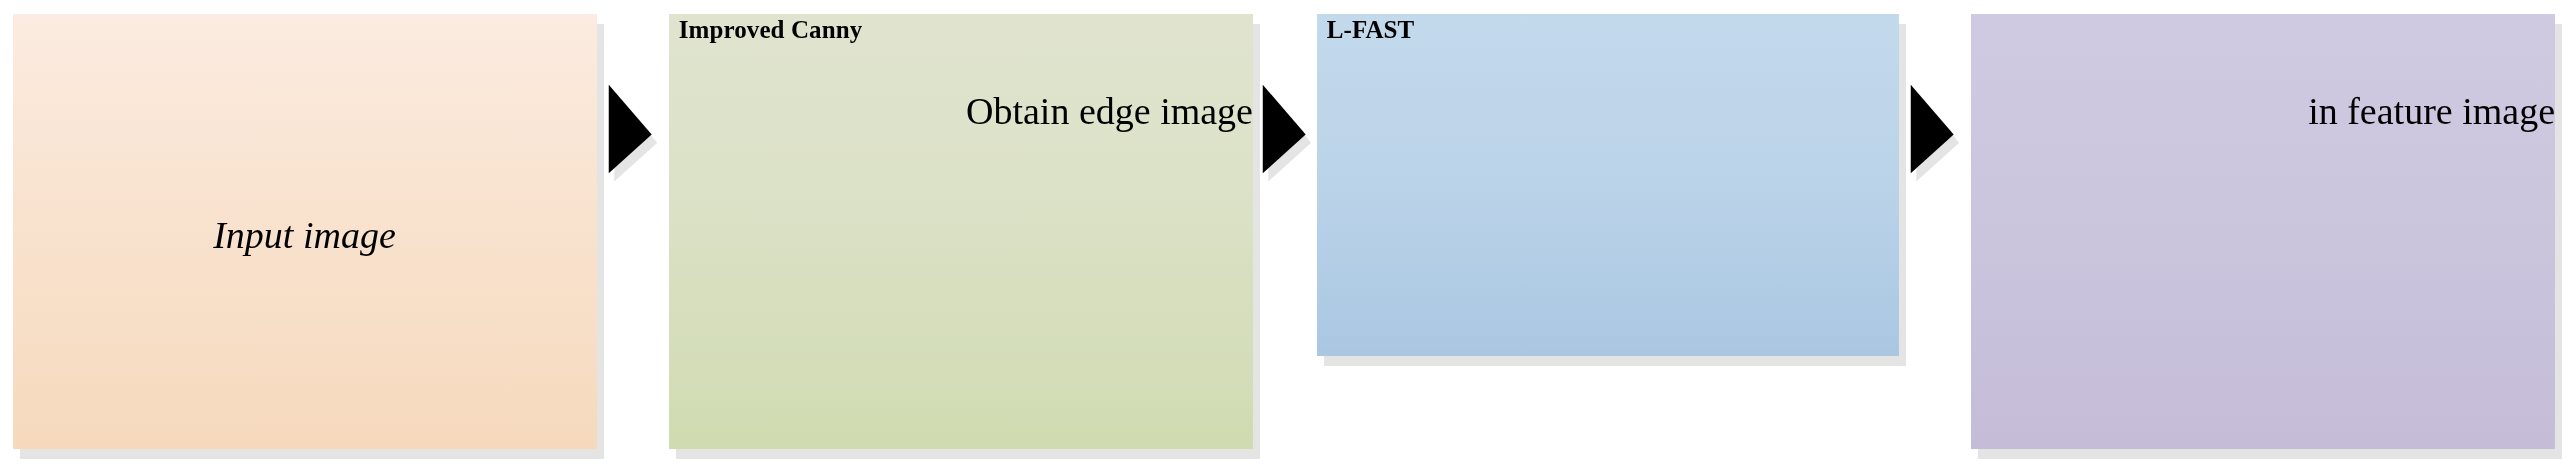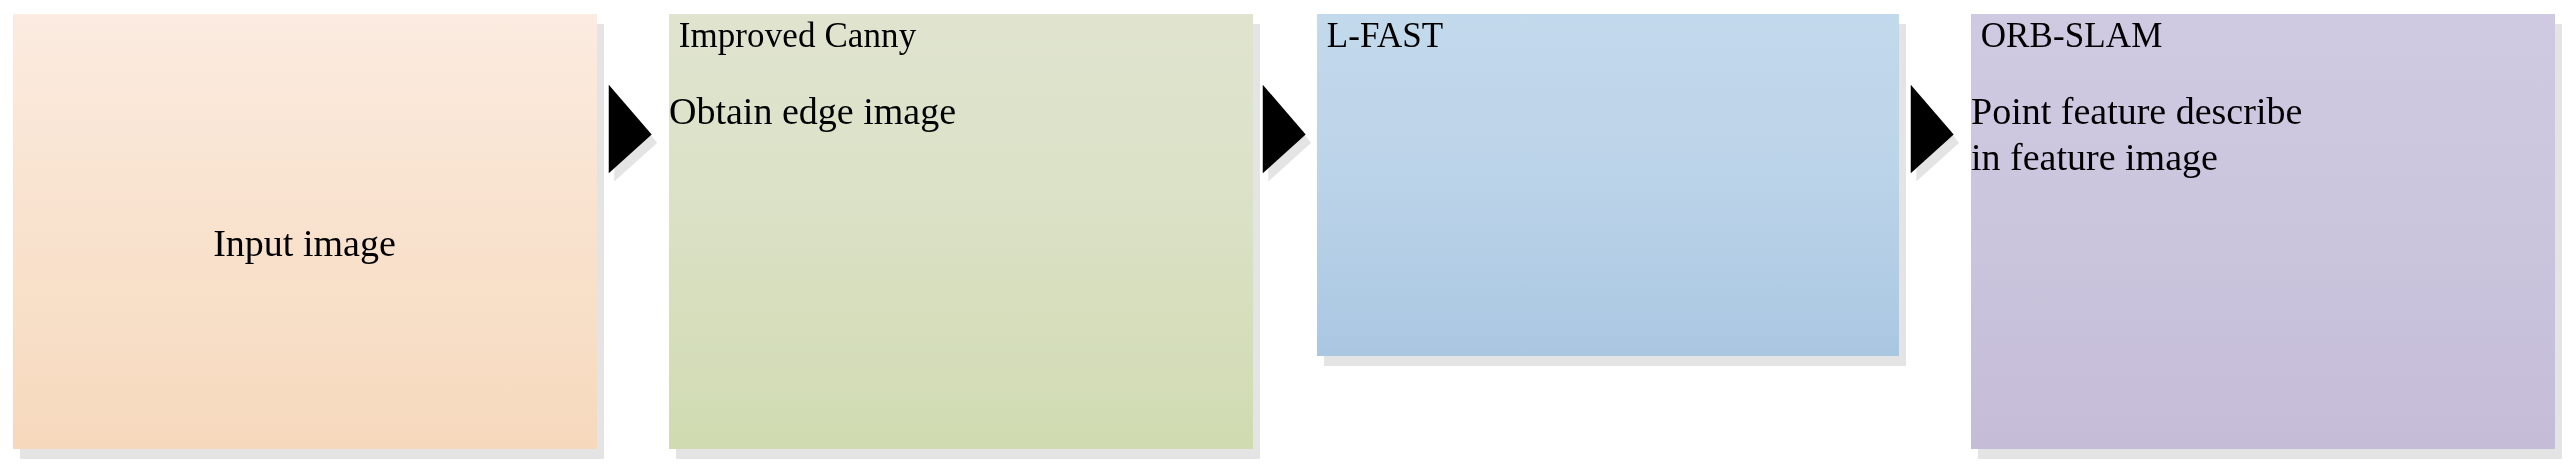--- a/index.html
+++ b/index.html
@@ -52,48 +52,50 @@
     top: 0;
     width: 100%;
     height: 100%;
     z-index: 2;
   }
 
   .box-title {
     position: absolute;
     left: 9.7px;
     top: 1.4px;
-    font-size: 35px;
+    font-size: 25px;
     line-height: 1.18;
     letter-spacing: 0.1px;
     white-space: nowrap;
+    font-weight: bold;
   }
 
   .box-body {
     position: absolute;
     left: 0;
     width: 100%;
     top: 75px;
-    text-align: left;
+    text-align: right;
     font-size: 38px;
     line-height: 1.20;
   }
   .box-body .body-line {
     display: block;
     white-space: nowrap;
   }
 
   
   .stage-box.no-title .box-body {
-    top: 12px;
+    top: 4px;
     height: 100%;
     display: flex;
     flex-direction: column;
     align-items: center;
     justify-content: center;
+    font-style: italic;
   }
 
   
   #stage-box-1 { left: 12.5px;   top: 14px; width: 584px; height: 435px; }
   #stage-box-2 { left: 669px;  top: 14px; width: 584px; height: 435px; }
   #stage-box-3 { left: 1317px; top: 14px; width: 582px; height: 342px; }
   #stage-box-4 { left: 1971px; top: 14px; width: 584px; height: 435px; }
 
   #stage-box-1 .box-face { background: linear-gradient(to bottom, #fbebe0 0%, #f9e3cf 45%, #f6d9bd 100%); }
   #stage-box-2 .box-face { background: linear-gradient(to bottom, #e0e4cf 0%, #dbe1c6 45%, #d0dbb1 100%); }
@@ -167,22 +169,20 @@
     <svg viewBox="0 0 78 152" xmlns="http://www.w3.org/2000/svg">
       <polygon points="12,24 74,96 12,152" fill="#e4e4e4"></polygon>
       <polygon points="4,12 66,84 4,140" fill="#000000"></polygon>
     </svg>
   </div>
 
   <div class="stage-box" id="stage-box-4">
     <div class="box-shadow-layer"></div>
     <div class="box-face"></div>
     <div class="box-content">
-      <div class="box-title">ORB-SLAM</div>
       <div class="box-body">
-        <span class="body-line">Point feature describe</span>
         <span class="body-line">in feature image</span>
       </div>
     </div>
   </div>
 
 </div>
 
 
 </body></html>

